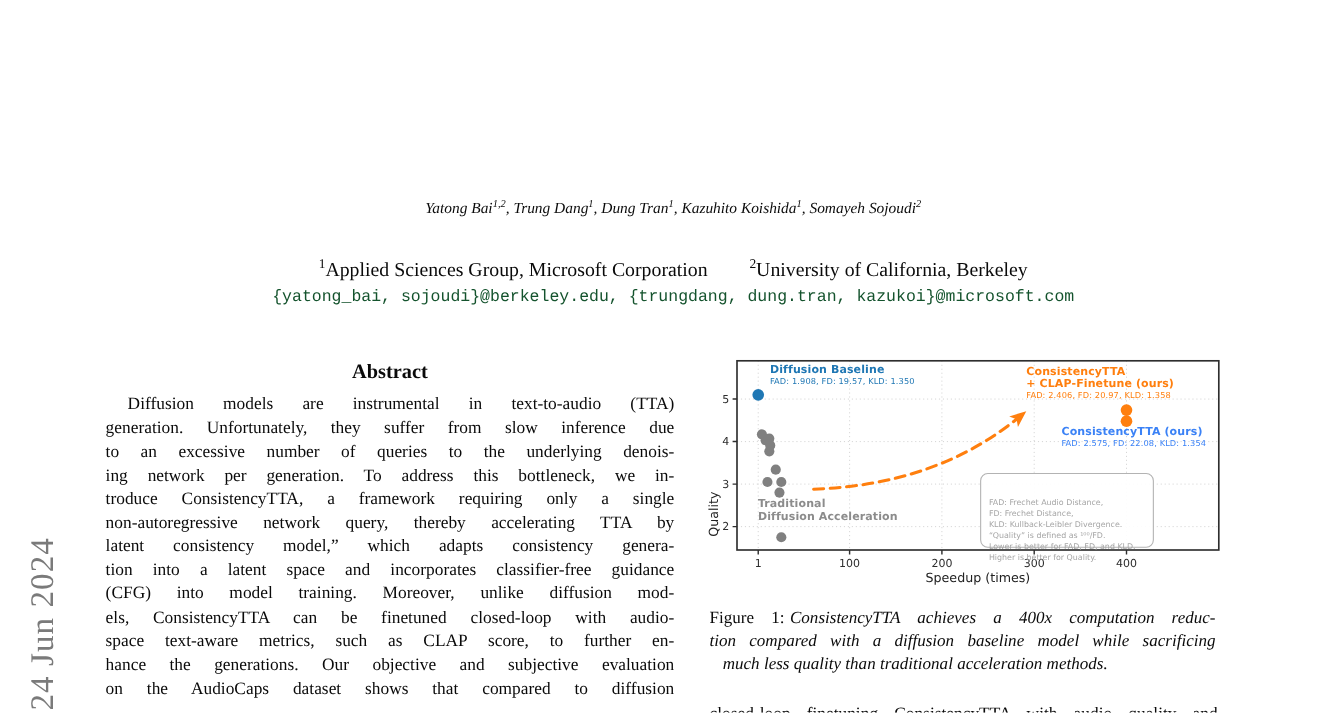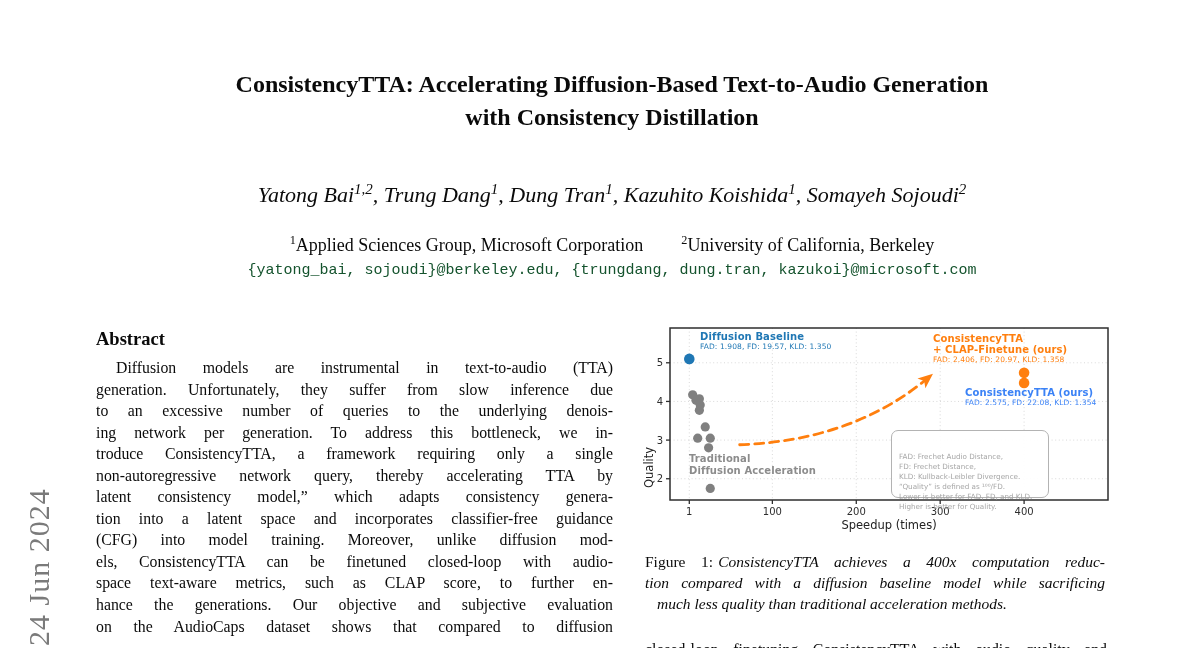--- a/index.html
+++ b/index.html
@@ -12,31 +12,31 @@
     font-family:"Liberation Serif", serif;font-size:30px;color:#7a7a7a;
     letter-spacing:1px;white-space:nowrap;}
   .arxiv-stamp-partial{position:absolute;left:22px;top:643px;height:120px;
     writing-mode:vertical-rl;transform:rotate(180deg);
     font-family:"Liberation Serif", serif;font-size:30px;color:#6a6a6a;white-space:nowrap;}
 
   
   .header{position:absolute;left:96px;top:68px;width:1032px;text-align:center;}
   .title-line{font-weight:bold;font-size:24px;line-height:33px;}
   .authors{position:absolute;left:96px;top:181px;width:1032px;text-align:center;
-    font-style:italic;font-size:22px;}
+    font-style:italic;font-size:14px;}
   .authors sup{font-size:68%;}
   .affils{position:absolute;left:96px;top:233px;width:1032px;display:flex;
     justify-content:center;gap:38px;font-size:18px;}
   .affils sup{font-size:68%;}
   .emails{position:absolute;left:96px;top:262px;width:1032px;text-align:center;
     font-family:Liberation Mono, monospace;font-size:15px;color:#14532d;}
 
   
   .left-col{position:absolute;left:96px;top:329px;width:517px;}
-  .abstract-heading{text-align:left;font-weight:bold;font-size:18.5px;line-height:20px;margin-bottom:8px;}
+  .abstract-heading{text-align:center;font-weight:bold;font-size:18.5px;line-height:20px;margin-bottom:8px;}
   .abs-lines{font-size:15.8px;line-height:21.55px;}
   .abs-line{text-align:justify;text-align-last:justify;white-space:normal;}
   .abs-line:first-child{padding-left:20px;}
 
   
   .figure-wrap{position:absolute;left:645px;top:316px;width:465px;height:232px;
     font-family:"DejaVu Sans", sans-serif;}
   .figure-wrap svg{position:absolute;left:0;top:0;}
   .ann{position:absolute;white-space:nowrap;}
   .ann-bold{font-weight:bold;font-size:10px;line-height:11px;letter-spacing:0.1px;}
@@ -66,24 +66,20 @@
     font-size:15.8px;line-height:21.55px;text-align:justify;text-align-last:justify;}
 </style>
 </head>
 <body>
 
 <div id="page">
 
   <div class="arxiv-stamp">24 Jun 2024</div>
   <div class="arxiv-stamp-partial">[cs.SD]</div>
 
-  <div class="header">
-    <div class="title-line">ConsistencyTTA: Accelerating Diffusion-Based Text-to-Audio Generation</div>
-    <div class="title-line">with Consistency Distillation</div>
-  </div>
 
   <div class="authors"><span>Yatong Bai</span><sup>1,2</sup>, <span>Trung Dang</span><sup>1</sup>, <span>Dung Tran</span><sup>1</sup>, <span>Kazuhito Koishida</span><sup>1</sup>, <span>Somayeh Sojoudi</span><sup>2</sup></div>
 
   <div class="affils">
     <div><sup>1</sup><span>Applied Sciences Group, Microsoft Corporation</span></div>
     <div><sup>2</sup><span>University of California, Berkeley</span></div>
   </div>
 
   <div class="emails">{yatong_bai, sojoudi}@berkeley.edu, {trungdang, dung.tran, kazukoi}@microsoft.com</div>
 

